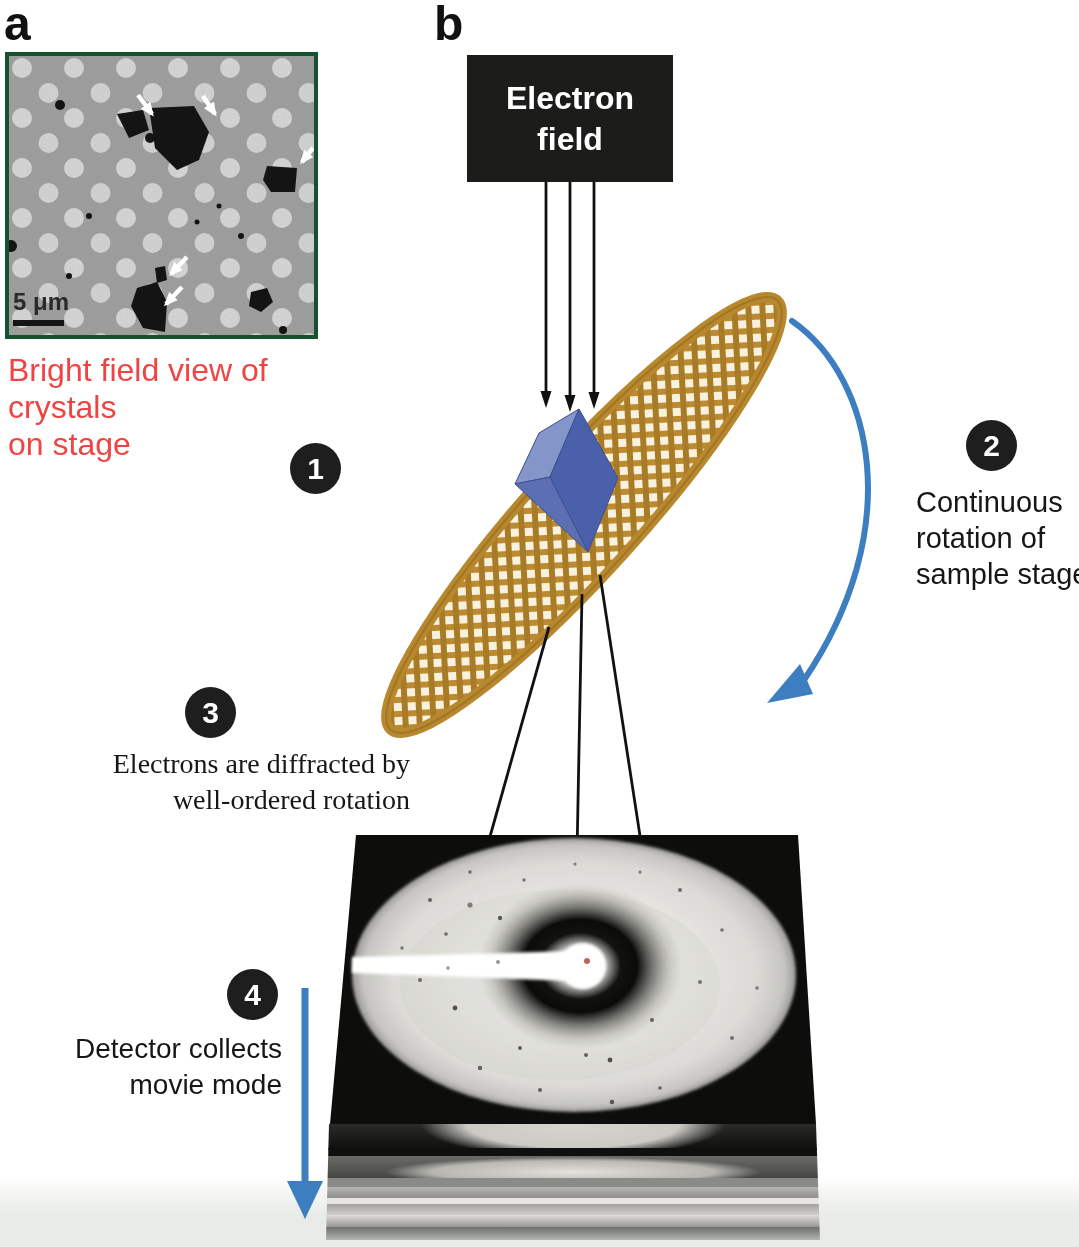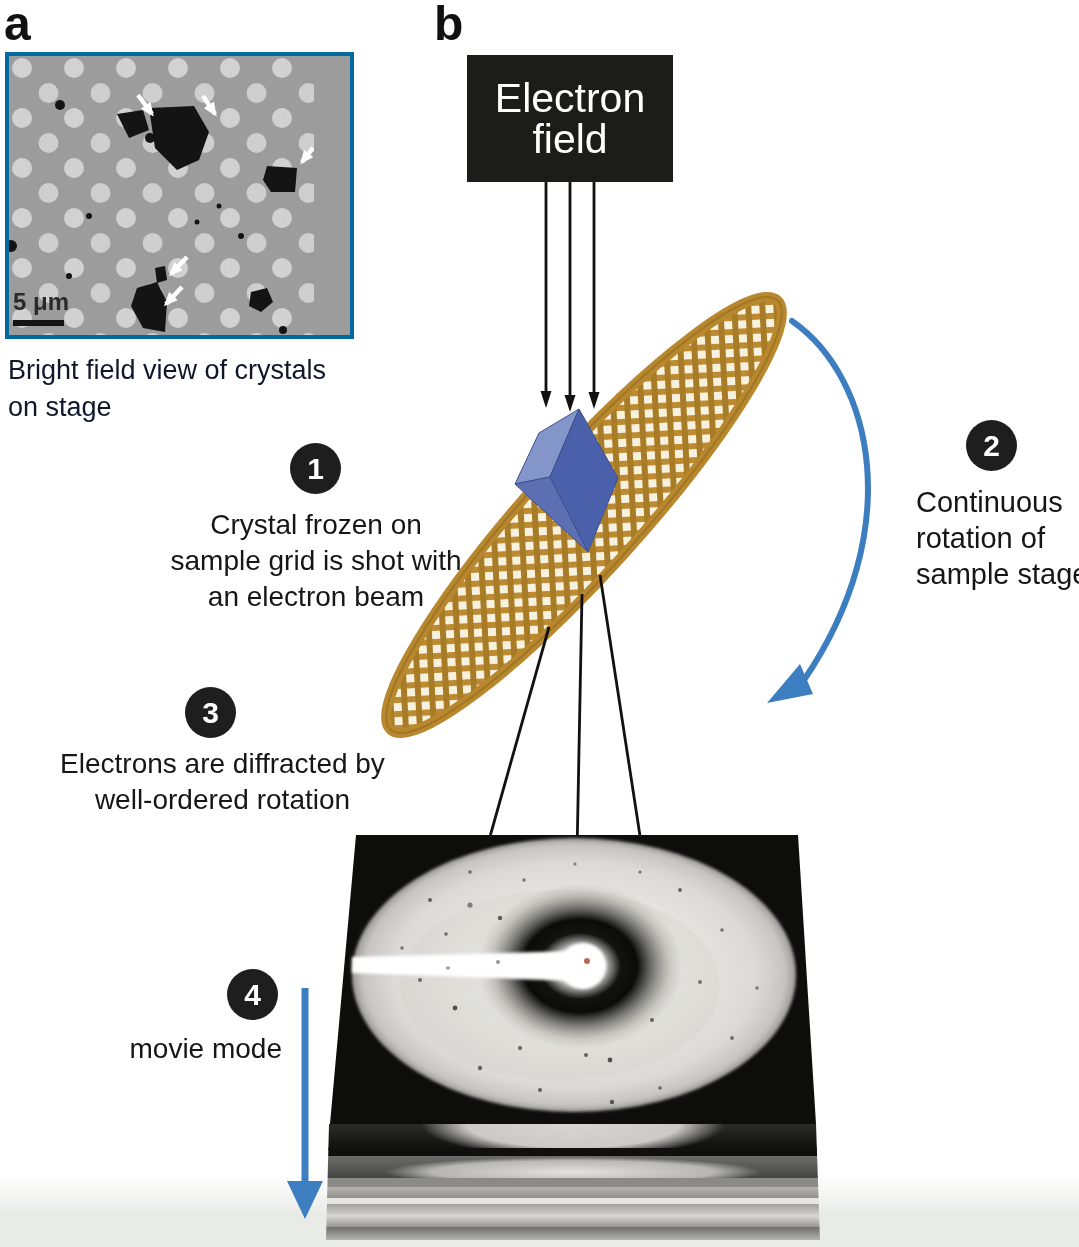--- a/index.html
+++ b/index.html
@@ -3,38 +3,38 @@
 <meta charset="utf-8">
 <style>
   html,body{margin:0;padding:0;background:#fff;}
   #figure{
     position:relative;width:1079px;height:1247px;overflow:hidden;
     background:#ffffff;font-family:"Liberation Sans",sans-serif;color:#1b1b1b;
   }
   .abs{position:absolute;}
   .panel-label{font-weight:bold;font-size:48px;line-height:1;color:#111;}
   
-  #micro-frame{left:5px;top:52px;width:349px;height:287px;border:4px solid #0369a1;box-sizing:border-box;background:#9c9c9c;}
+  #micro-frame{left:5px;top:52px;width:313px;height:287px;border:4px solid #14532d;box-sizing:border-box;background:#9c9c9c;}
   #scale-label{left:4px;top:232px;font-weight:bold;font-size:24px;color:#2a2a2a;}
   #scale-bar{left:4px;top:264px;width:51px;height:6px;background:#141414;}
-  #caption-a{left:8px;top:352px;width:345px;font-size:27px;line-height:37px;color:#0f172a;}
+  #caption-a{left:8px;top:352px;width:345px;font-size:32px;line-height:37px;color:#ef4444;}
   
   #beam-box{left:467px;top:55px;width:206px;height:127px;background:#1c1c1b;color:#fff;
     display:flex;flex-direction:column;align-items:center;justify-content:center;
-    font-weight:normal;font-size:41px;line-height:41px;text-align:center;}
+    font-weight:bold;font-size:32px;line-height:41px;text-align:center;}
   
   .badge{width:51px;height:51px;border-radius:50%;background:#1e1e1e;color:#fff;
     display:flex;align-items:center;justify-content:center;font-weight:bold;font-size:30px;}
   .step-text{font-size:28px;line-height:36px;color:#161616;}
   #badge-1{left:290px;top:443px;}
   #text-1{left:155px;top:507px;width:322px;text-align:center;}
   #badge-2{left:966px;top:420px;}
   #text-2{left:916px;top:484px;width:175px;text-align:left;font-size:29px;}
   #badge-3{left:185px;top:687px;}
-  #text-3{left:35px;top:746px;width:375px;text-align:center;}
+  #text-3{left:35px;top:746px;width:375px;text-align:right;font-family:Liberation Serif, serif;}
   #badge-4{left:227px;top:969px;}
   #text-4{left:40px;top:1031px;width:242px;text-align:right;}
   
   #bottom-strip{left:0;top:1175px;width:1079px;height:72px;
     background:linear-gradient(to bottom, rgba(233,235,231,0), #e9ebe7 55%);}
   svg{display:block;}
   #diagram-svg{left:0;top:0;}
   #micro-svg{left:0;top:0;}
 </style>
 </head>
@@ -270,25 +270,20 @@
   <div class="abs panel-label" style="left:434px;top:0px;">b</div>
 
   <div id="beam-box" class="abs">
     <span>Electron</span>
     <span>field</span>
   </div>
 
   <div id="badge-1" class="abs badge">
     <span>1</span>
   </div>
-  <div id="text-1" class="abs step-text">
-    <span style="display:block">Crystal frozen on</span>
-    <span style="display:block">sample grid is shot with</span>
-    <span style="display:block">an electron beam</span>
-  </div>
 
   <div id="badge-2" class="abs badge">
     <span>2</span>
   </div>
   <div id="text-2" class="abs step-text">
     <span style="display:block">Continuous</span>
     <span style="display:block">rotation of</span>
     <span style="display:block">sample stage</span>
   </div>
 
@@ -297,16 +292,17 @@
   </div>
   <div id="text-3" class="abs step-text">
     <span style="display:block">Electrons are diffracted by</span>
     <span style="display:block">well-ordered rotation</span>
   </div>
 
   <div id="badge-4" class="abs badge">
     <span>4</span>
   </div>
   <div id="text-4" class="abs step-text">
+    <span style="display:block">Detector collects</span>
     <span style="display:block">movie mode</span>
   </div>
 
 </div>
 
 </body></html>

